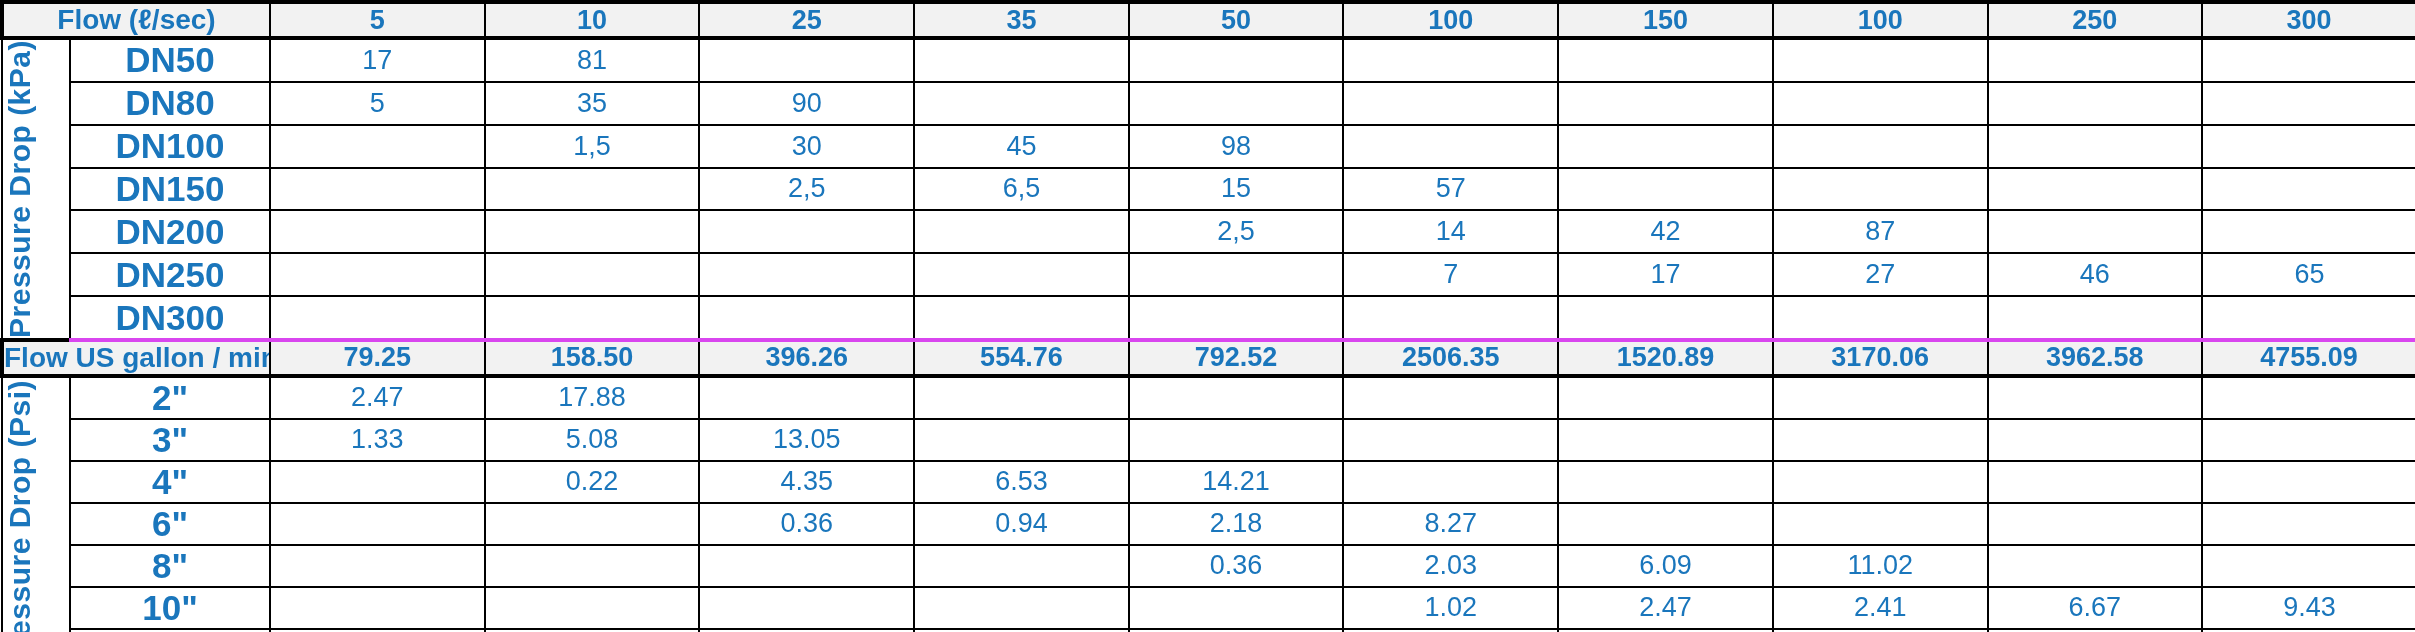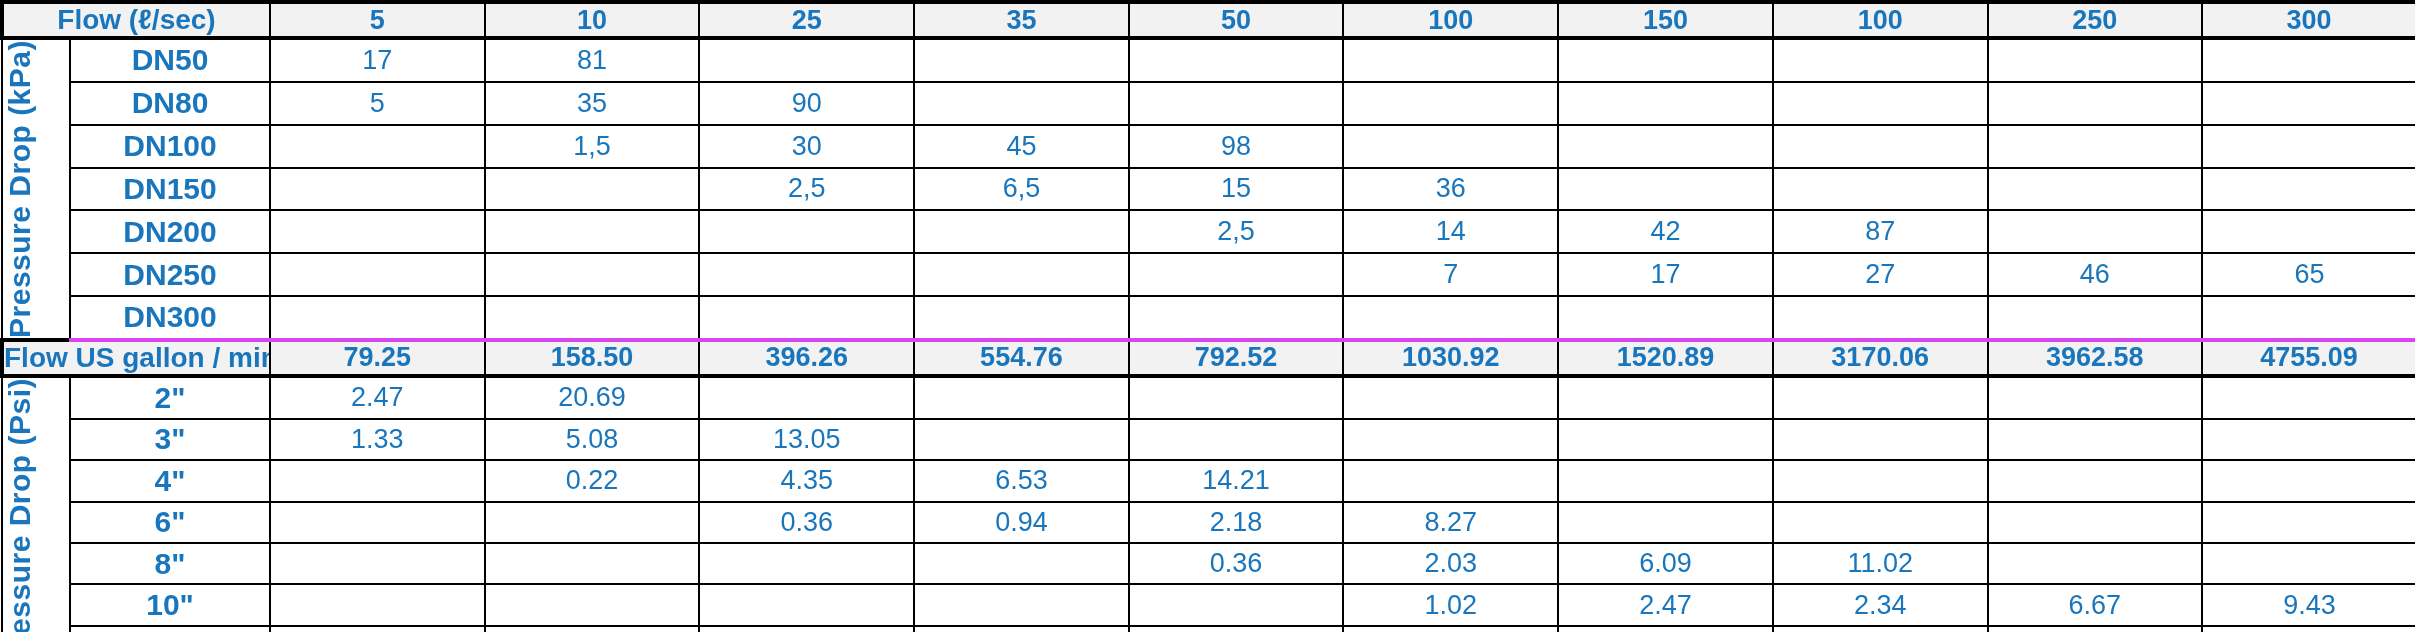--- a/index.html
+++ b/index.html
@@ -79,21 +79,21 @@
   tr.banner td.banner-title {
     border-left: 4px solid #000000;
     font-size: 28px;
   }
   tr.banner td.last-col { border-right: 4px solid #000000; }
 
   
   td.size-label {
     background: #f2f2f2;
     font-weight: bold;
-    font-size: 30px;
+    font-size: 35px;
   }
 
   
   td.value {
     background: #ffffff;
     font-size: 27px;
     font-weight: normal;
   }
 
   
@@ -179,21 +179,21 @@
           <td class="value"></td>
           <td class="value edge-right"></td>
         </tr>
         <tr class="">
           <td class="size-label">DN150</td>
           <td class="value"></td>
           <td class="value"></td>
           <td class="value">2,5</td>
           <td class="value">6,5</td>
           <td class="value">15</td>
-          <td class="value">36</td>
+          <td class="value">57</td>
           <td class="value"></td>
           <td class="value"></td>
           <td class="value"></td>
           <td class="value edge-right"></td>
         </tr>
         <tr class="">
           <td class="size-label">DN200</td>
           <td class="value"></td>
           <td class="value"></td>
           <td class="value"></td>
@@ -231,33 +231,33 @@
           <td class="value"></td>
           <td class="value edge-right"></td>
         </tr>
         <tr class="banner">
           <td colspan="2" class="banner-title">Flow US gallon / min</td>
           <td class="flow-col">79.25</td>
           <td class="flow-col">158.50</td>
           <td class="flow-col">396.26</td>
           <td class="flow-col">554.76</td>
           <td class="flow-col">792.52</td>
-          <td class="flow-col">1030.92</td>
+          <td class="flow-col">2506.35</td>
           <td class="flow-col">1520.89</td>
           <td class="flow-col">3170.06</td>
           <td class="flow-col">3962.58</td>
           <td class="flow-col last-col">4755.09</td>
         </tr>
         <tr class="first-body">
           <td class="spine" rowspan="7">
             <span class="spine-inner">Pressure Drop (Psi)</span>
           </td>
           <td class="size-label">2"</td>
           <td class="value">2.47</td>
-          <td class="value">20.69</td>
+          <td class="value">17.88</td>
           <td class="value"></td>
           <td class="value"></td>
           <td class="value"></td>
           <td class="value"></td>
           <td class="value"></td>
           <td class="value"></td>
           <td class="value"></td>
           <td class="value edge-right"></td>
         </tr>
         <tr class="">
@@ -314,21 +314,21 @@
         </tr>
         <tr class="">
           <td class="size-label">10"</td>
           <td class="value"></td>
           <td class="value"></td>
           <td class="value"></td>
           <td class="value"></td>
           <td class="value"></td>
           <td class="value">1.02</td>
           <td class="value">2.47</td>
-          <td class="value">2.34</td>
+          <td class="value">2.41</td>
           <td class="value">6.67</td>
           <td class="value edge-right">9.43</td>
         </tr>
         <tr class="last-body">
           <td class="size-label">12"</td>
           <td class="value"></td>
           <td class="value"></td>
           <td class="value"></td>
           <td class="value"></td>
           <td class="value"></td>

